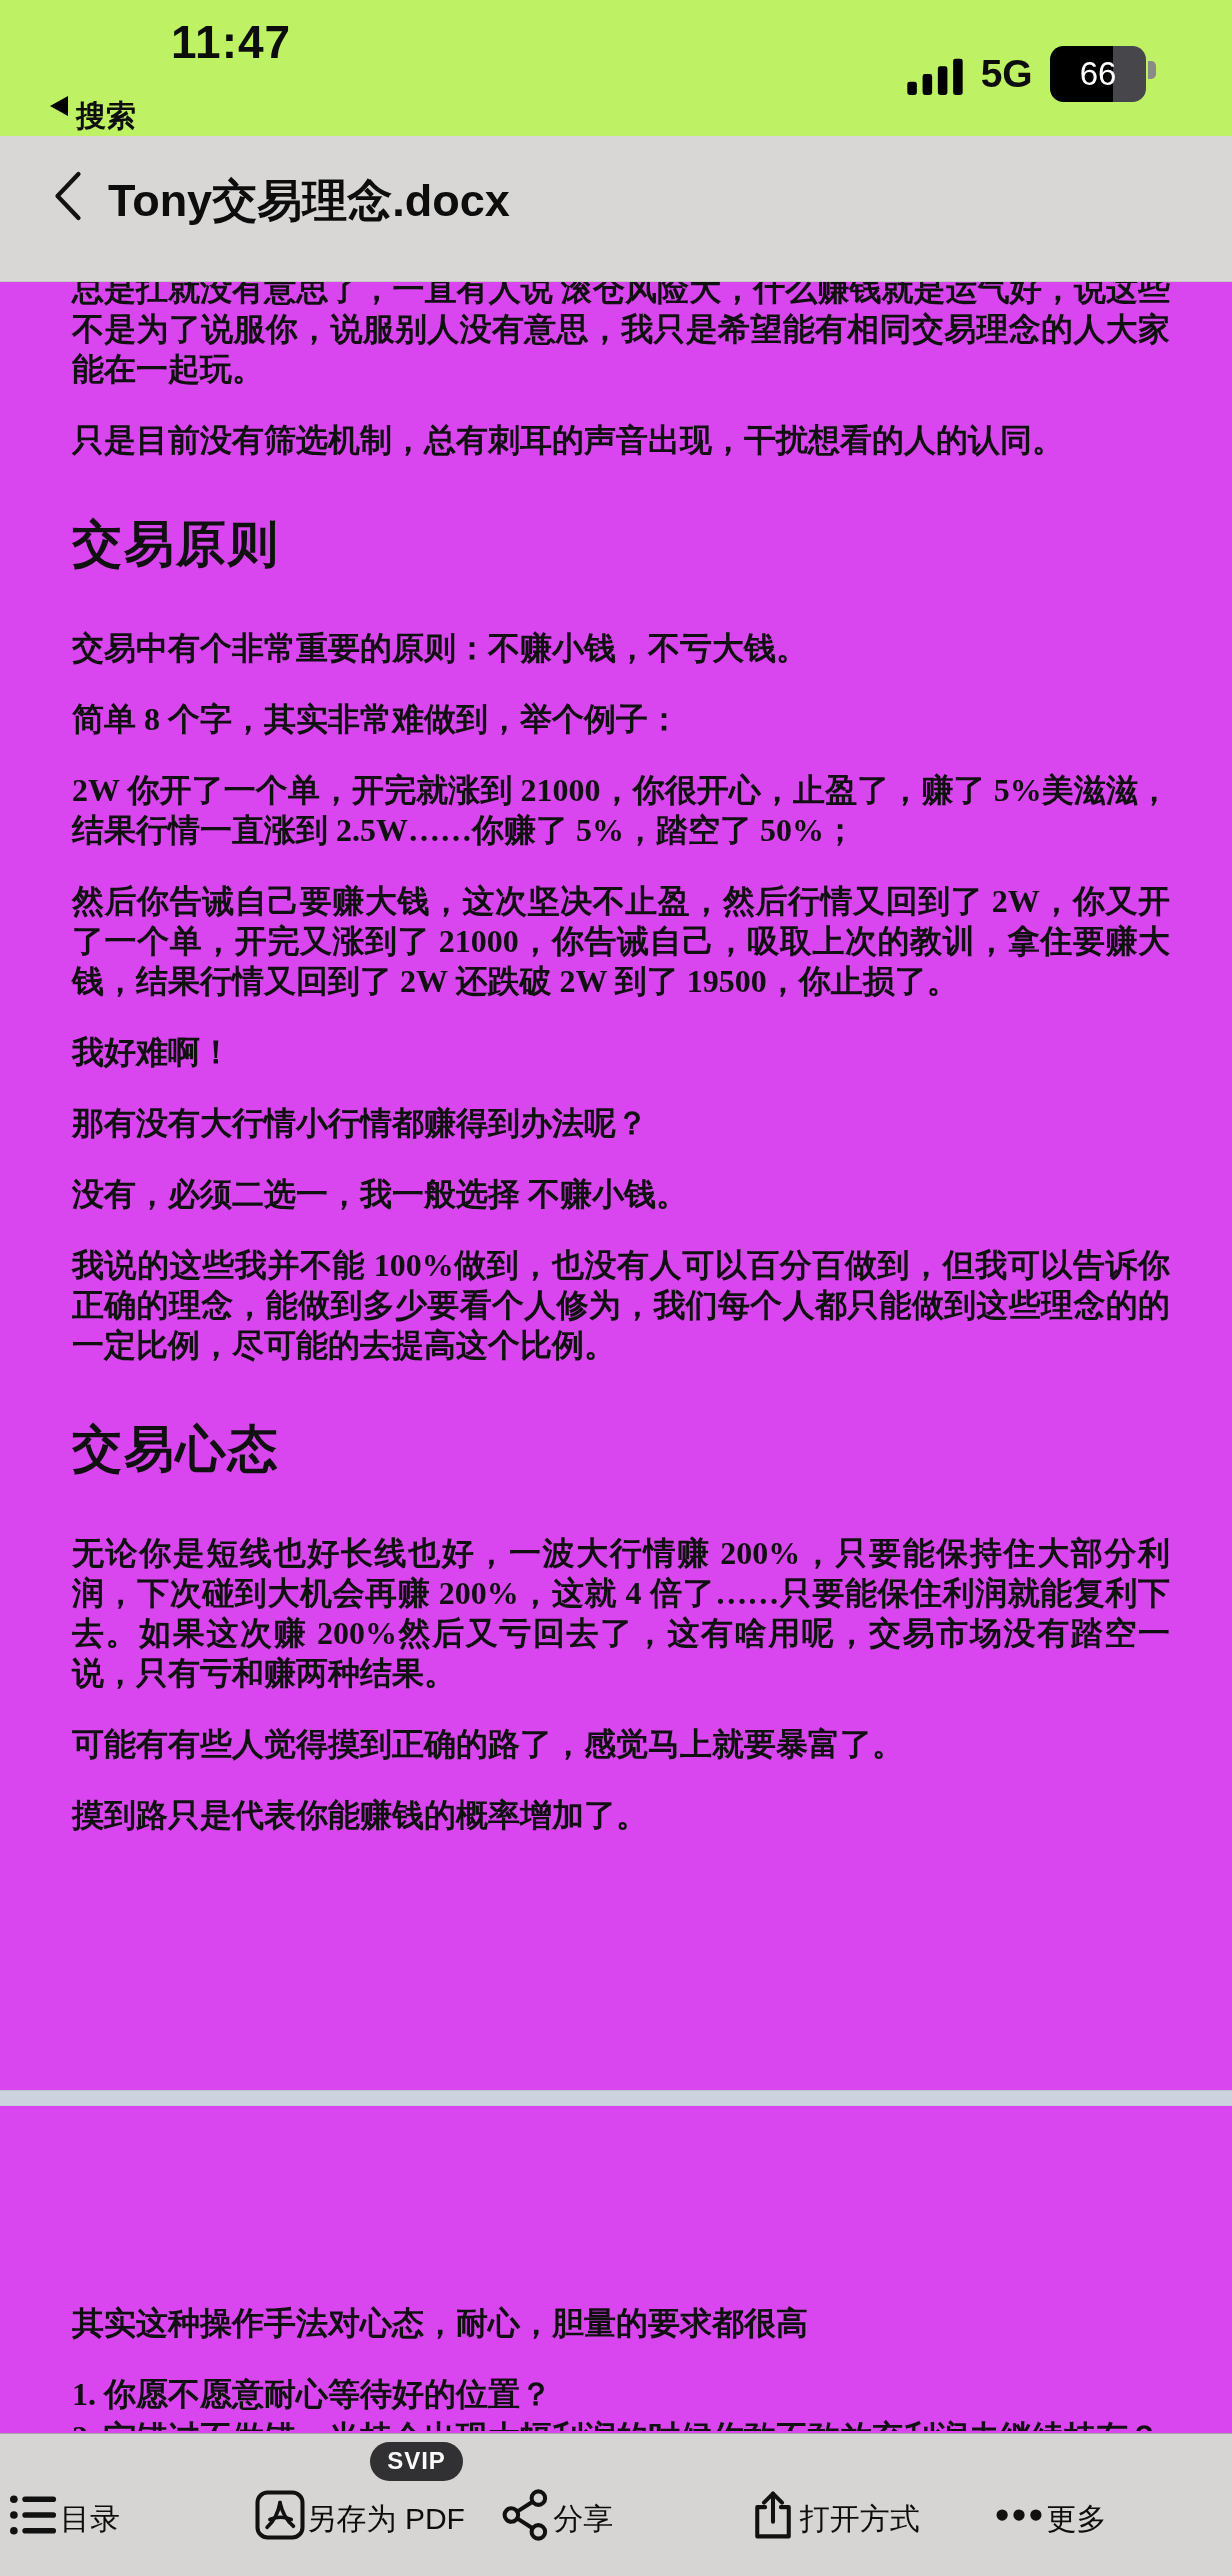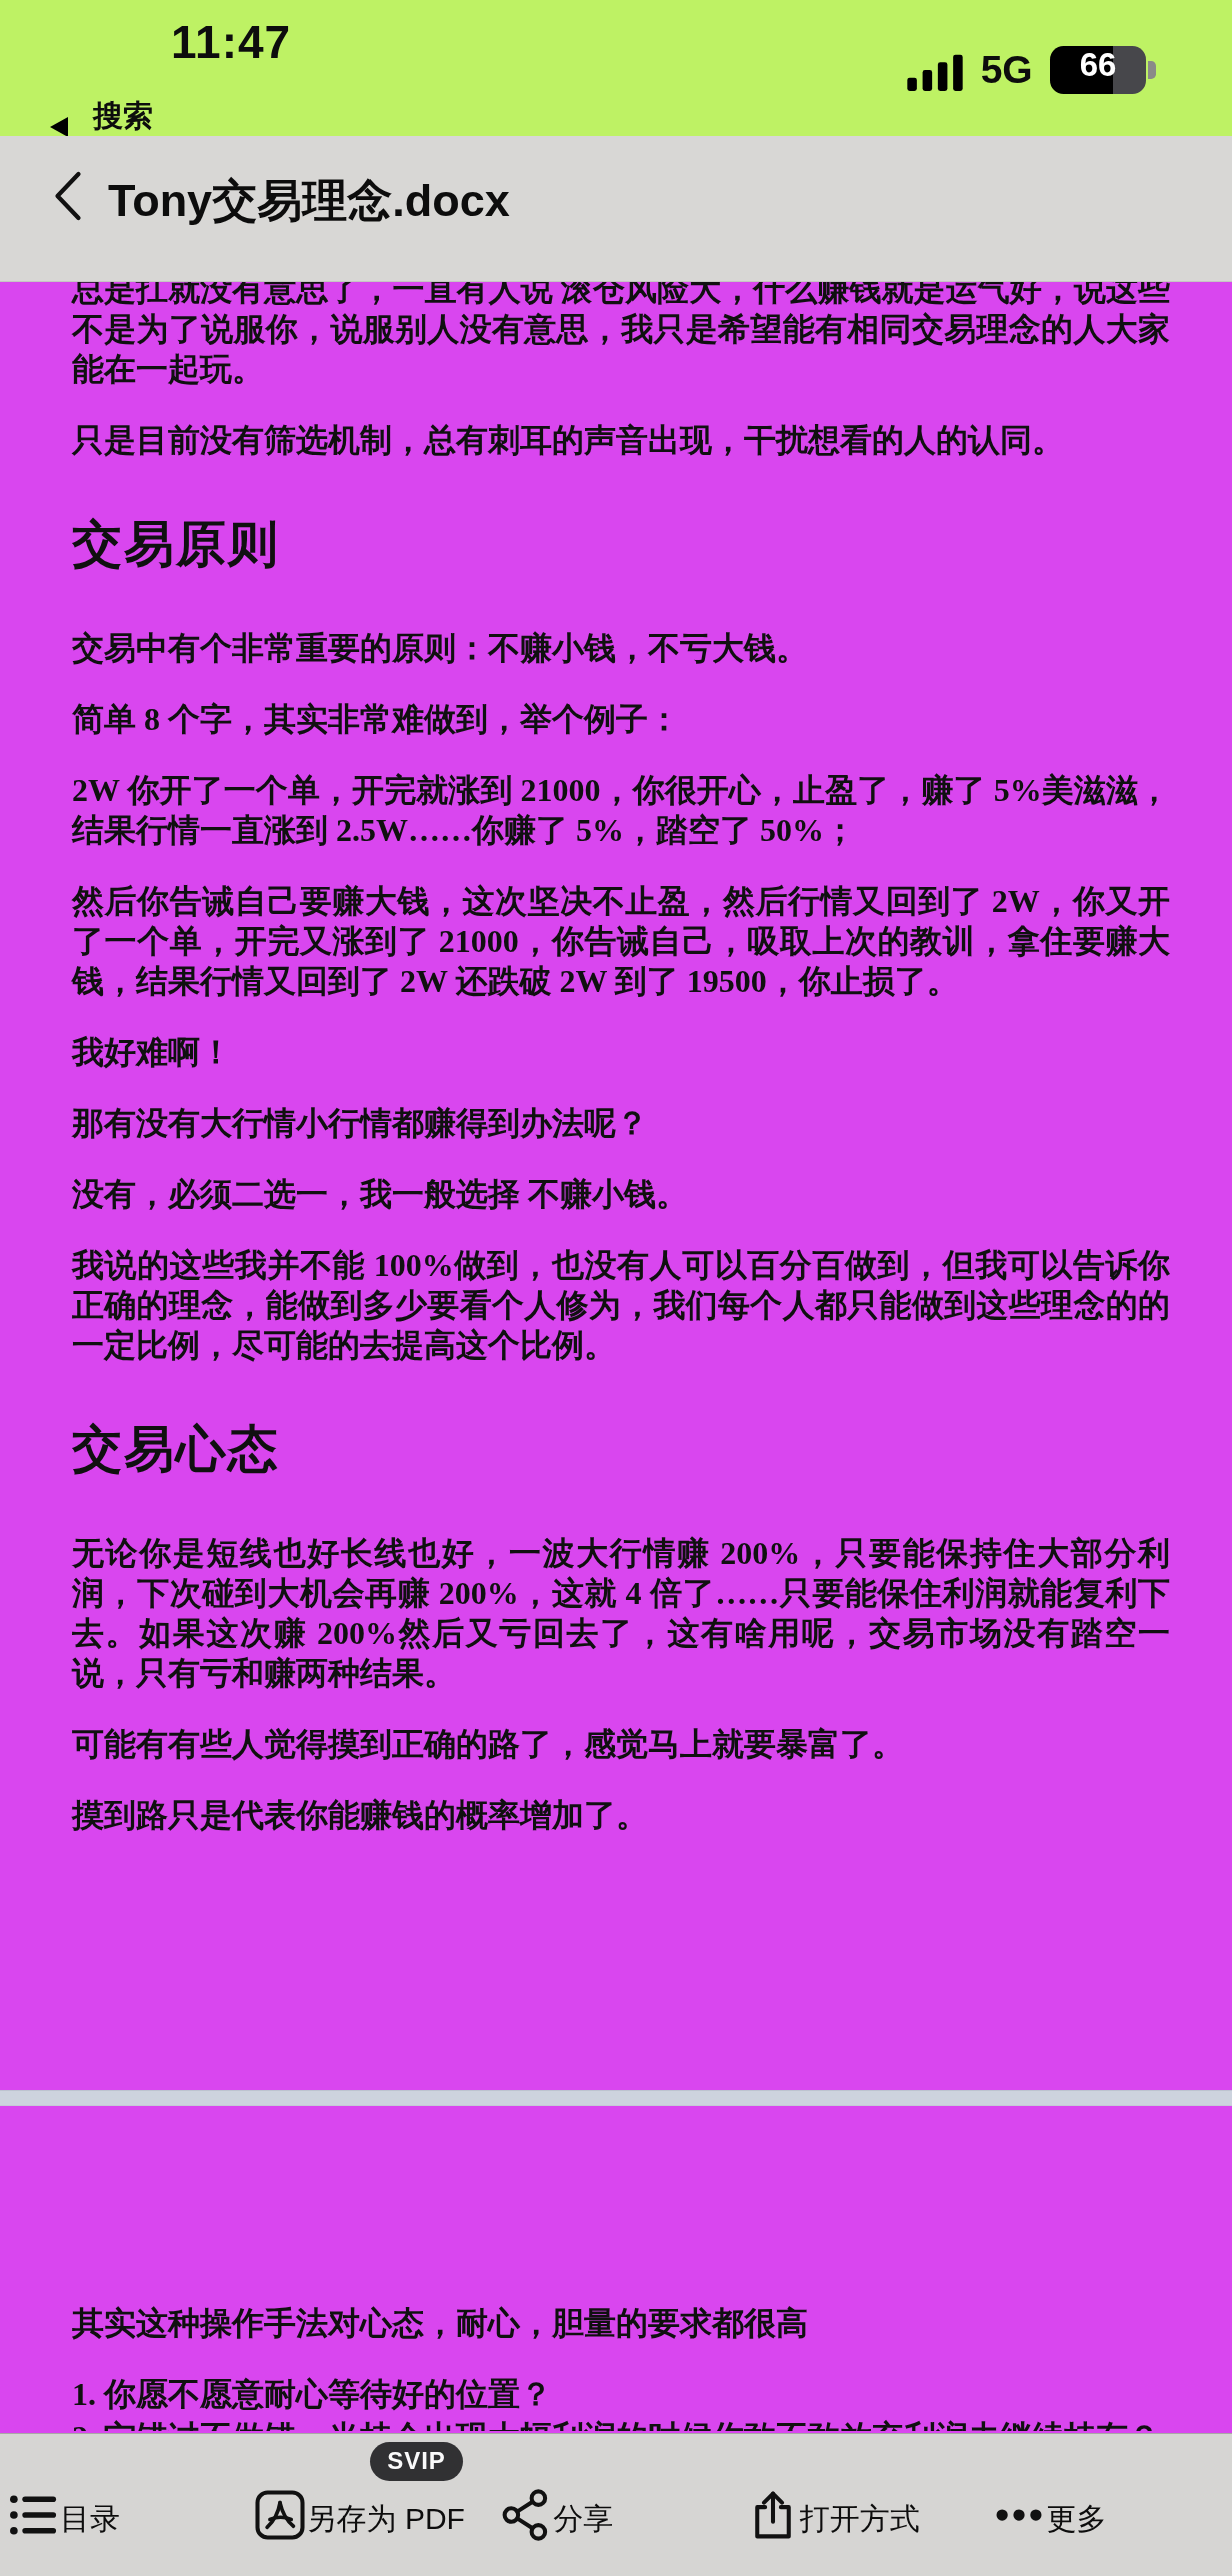--- a/index.html
+++ b/index.html
@@ -4,28 +4,28 @@
 <style>
   html,body{margin:0;padding:0}
   body{
     width:1233px;height:2576px;position:relative;overflow:hidden;
     background:#d8d7d5;color:#0d0d0d;
     font-family:"Liberation Sans",sans-serif;
   }
   
   .statusbar{position:absolute;top:0;left:0;right:0;height:144px;background:#bef264}
   .sb-time{position:absolute;left:171px;top:15.4px;font-size:46px;font-weight:700;letter-spacing:1px}
-  .sb-back{position:absolute;left:50px;top:96px;display:flex;align-items:flex-end;gap:25px;cursor:pointer}
+  .sb-back{position:absolute;left:50px;top:96px;display:flex;align-items:flex-start;gap:8px;cursor:pointer}
   .sb-back .tri{width:0;height:0;border-top:10.6px solid transparent;border-bottom:10.6px solid transparent;border-right:18.3px solid #000}
   .sb-back .lbl{font-size:30px;font-weight:600}
   .sb-right{position:absolute;top:46px;right:87px;display:flex;align-items:center;gap:17.3px}
   .sb-net{font-size:39px;font-weight:700}
-  .battery{position:relative;width:96px;height:48px;border-radius:13.5px;
+  .battery{position:relative;width:96px;height:56px;border-radius:13.5px;
     background:linear-gradient(90deg,#000 0 66%,#47474b 66% 100%);
-    color:#fff;font-size:33px;font-weight:700;display:flex;align-items:flex-start;justify-content:center}
+    color:#fff;font-size:33px;font-weight:400;display:flex;align-items:center;justify-content:center}
   .battery::after{content:"";position:absolute;right:-9.6px;top:15.4px;width:7.7px;height:17.3px;background:#8a8a88;border-radius:0 4.8px 4.8px 0}
   
   .navbar{position:absolute;top:136px;left:0;right:0;height:137px;background:#d8d7d5}
   .nav-back{position:absolute;left:48px;top:33px;width:40px;height:54px;background:none;border:none;padding:0;cursor:pointer}
   .nav-title{position:absolute;left:108px;top:35px;font-size:45px;font-weight:700;white-space:nowrap}
   
   .doc{position:absolute;top:281px;left:0;right:0;bottom:143px;border-top:1.9px solid #c6c5c3;background:#d946ef}
   .page{padding:0 63px 0 72px;font-family:"Liberation Serif","DejaVu Serif",serif;
     font-weight:700;font-size:32px;line-height:40px;color:#101010;text-align:justify}
   .page .p{margin:31px 0}

